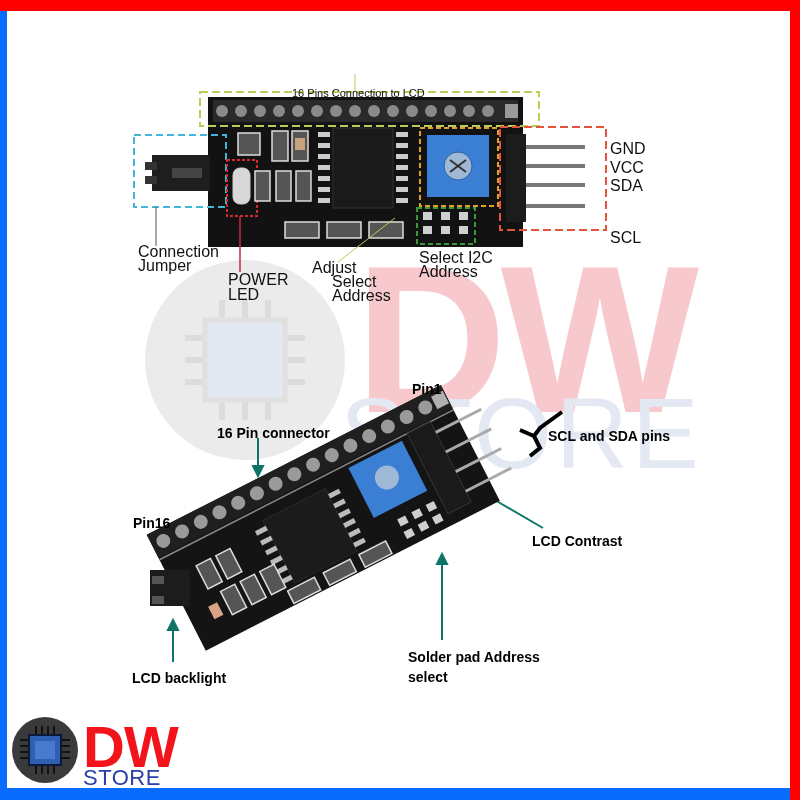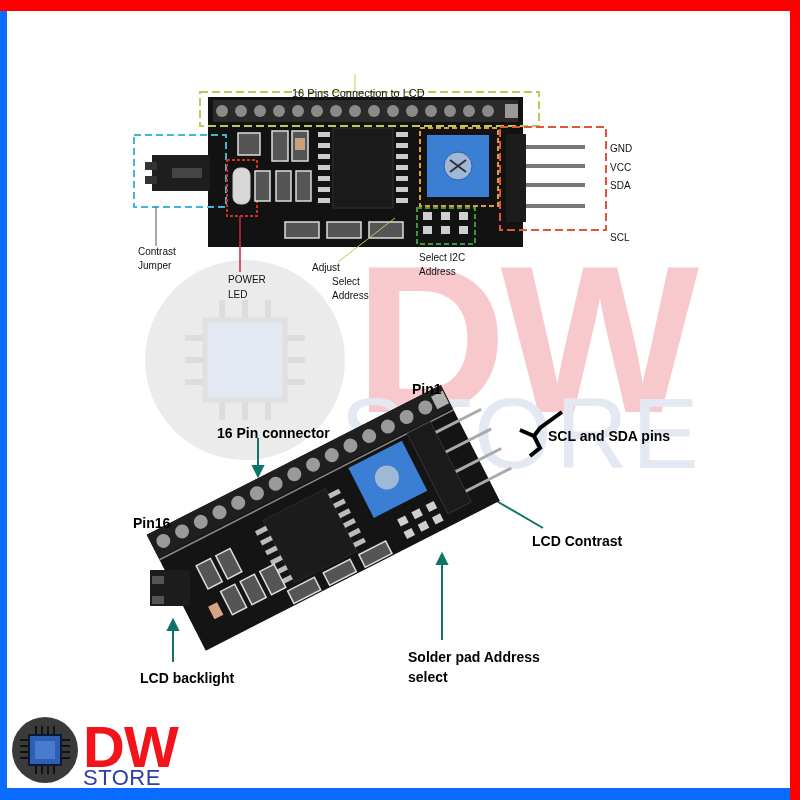--- a/index.html
+++ b/index.html
@@ -2,21 +2,21 @@
 <html><head>
 <meta charset="utf-8">
 <style>
   html, body { margin: 0; padding: 0; }
   body { width: 800px; height: 800px; position: relative; overflow: hidden; background: #fff; font-family: "Liberation Sans", "DejaVu Sans", sans-serif; }
   .frame-top { position: absolute; left: 0; top: 0; width: 800px; height: 11px; background: #ff0000; }
   .frame-right { position: absolute; right: 0; top: 0; width: 10px; height: 800px; background: #ff0000; }
   .frame-left { position: absolute; left: 0; top: 11px; width: 7px; height: 789px; background: #0a6cff; }
   .frame-bottom { position: absolute; left: 0; bottom: 0; width: 790px; height: 12px; background: #0a6cff; }
   svg.main { position: absolute; left: 0; top: 0; }
-  .lbl { position: absolute; font-size: 10px; line-height: 15px; color: #111; font-weight: normal; }
+  .lbl { position: absolute; font-size: 16px; line-height: 15px; color: #111; font-weight: normal; }
   .lbl-red { position: absolute; font-size: 14px; line-height: 19px; color: #000000; font-weight: bold; }
   .logo-dw { position: absolute; left: 83px; top: 718px; font-size: 58px; font-weight: bold; color: #f2141a; letter-spacing: -1px; line-height: 58px; font-family: "Liberation Sans", sans-serif; }
   .logo-store { position: absolute; left: 83px; top: 767px; font-size: 22px; color: #2a3faa; line-height: 22px; font-family: "Liberation Sans", sans-serif; letter-spacing: 0.5px; }
   .wm-dw { position: absolute; left: 355px; top: 235px; font-size: 210px; font-weight: bold; color: #f7c9cd; line-height: 210px; letter-spacing: -6px; font-family: "Liberation Sans", sans-serif; }
   .wm-store { position: absolute; left: 340px; top: 383px; font-size: 100px; color: #e4e8f3; line-height: 100px; letter-spacing: 4px; font-family: "Liberation Sans", sans-serif; }
 </style>
 </head>
 <body>
 
 <div class="frame-top"></div>
@@ -232,42 +232,42 @@
   </g>
 
   <rect x="150" y="570" width="40" height="36" fill="#1c1c1c"></rect>
   <rect x="152" y="576" width="12" height="8" fill="#555"></rect>
   <rect x="152" y="596" width="12" height="8" fill="#555"></rect>
 
   <path d="M520,430 L534,436 L540,428 L562,412 M534,436 L540,448 L530,456" stroke="#000" stroke-width="4" fill="none"></path>
 </svg>
 
 <div class="lbl" style="left:292px; top:58px; font-size:11px;margin-top:28px;">16 Pins Connection to LCD</div>
-<div class="lbl" style="left:138px; top:244px;">Contrast</div>
+<div class="lbl" style="left:138px; top:244px;">Connection</div>
 <div class="lbl" style="left:138px; top:258px;">Jumper</div>
 <div class="lbl" style="left:228px; top:272px;">POWER</div>
 <div class="lbl" style="left:228px; top:287px;">LED</div>
 <div class="lbl" style="left:312px; top:260px;">Adjust</div>
 <div class="lbl" style="left:332px; top:274px;">Select</div>
 <div class="lbl" style="left:332px; top:288px;">Address</div>
 <div class="lbl" style="left:419px; top:250px;">Select I2C</div>
 <div class="lbl" style="left:419px; top:264px;">Address</div>
 <div class="lbl" style="left:610px; top:141px;">GND</div>
 <div class="lbl" style="left:610px; top:160px;">VCC</div>
 <div class="lbl" style="left:610px; top:178px;">SDA</div>
 <div class="lbl" style="left:610px; top:194px;margin-top:36px;">SCL</div>
 
 <div class="lbl-red" style="left:412px; top:380px;">Pin1</div>
 <div class="lbl-red" style="left:217px; top:424px;text-align:right;">16 Pin connector</div>
 <div class="lbl-red" style="left:548px; top:427px;">SCL and SDA pins</div>
 <div class="lbl-red" style="left:133px; top:514px;">Pin16</div>
 <div class="lbl-red" style="left:532px; top:532px;">LCD Contrast</div>
 <div class="lbl-red" style="left:408px; top:648px;">Solder pad Address</div>
 <div class="lbl-red" style="left:408px; top:668px;">select</div>
-<div class="lbl-red" style="left:140px; top:669px;">LCD backlight</div>
+<div class="lbl-red" style="left:132px; top:669px;">LCD backlight</div>
 
 <svg class="main" width="800" height="800">
   <circle cx="45" cy="750" r="33" fill="#3a3a3a"></circle>
   <g stroke="#111" stroke-width="2">
     <line x1="36" y1="726" x2="36" y2="734"></line>
       <line x1="42" y1="726" x2="42" y2="734"></line>
       <line x1="48" y1="726" x2="48" y2="734"></line>
       <line x1="54" y1="726" x2="54" y2="734"></line>
     <line x1="36" y1="766" x2="36" y2="774"></line>
       <line x1="42" y1="766" x2="42" y2="774"></line>

